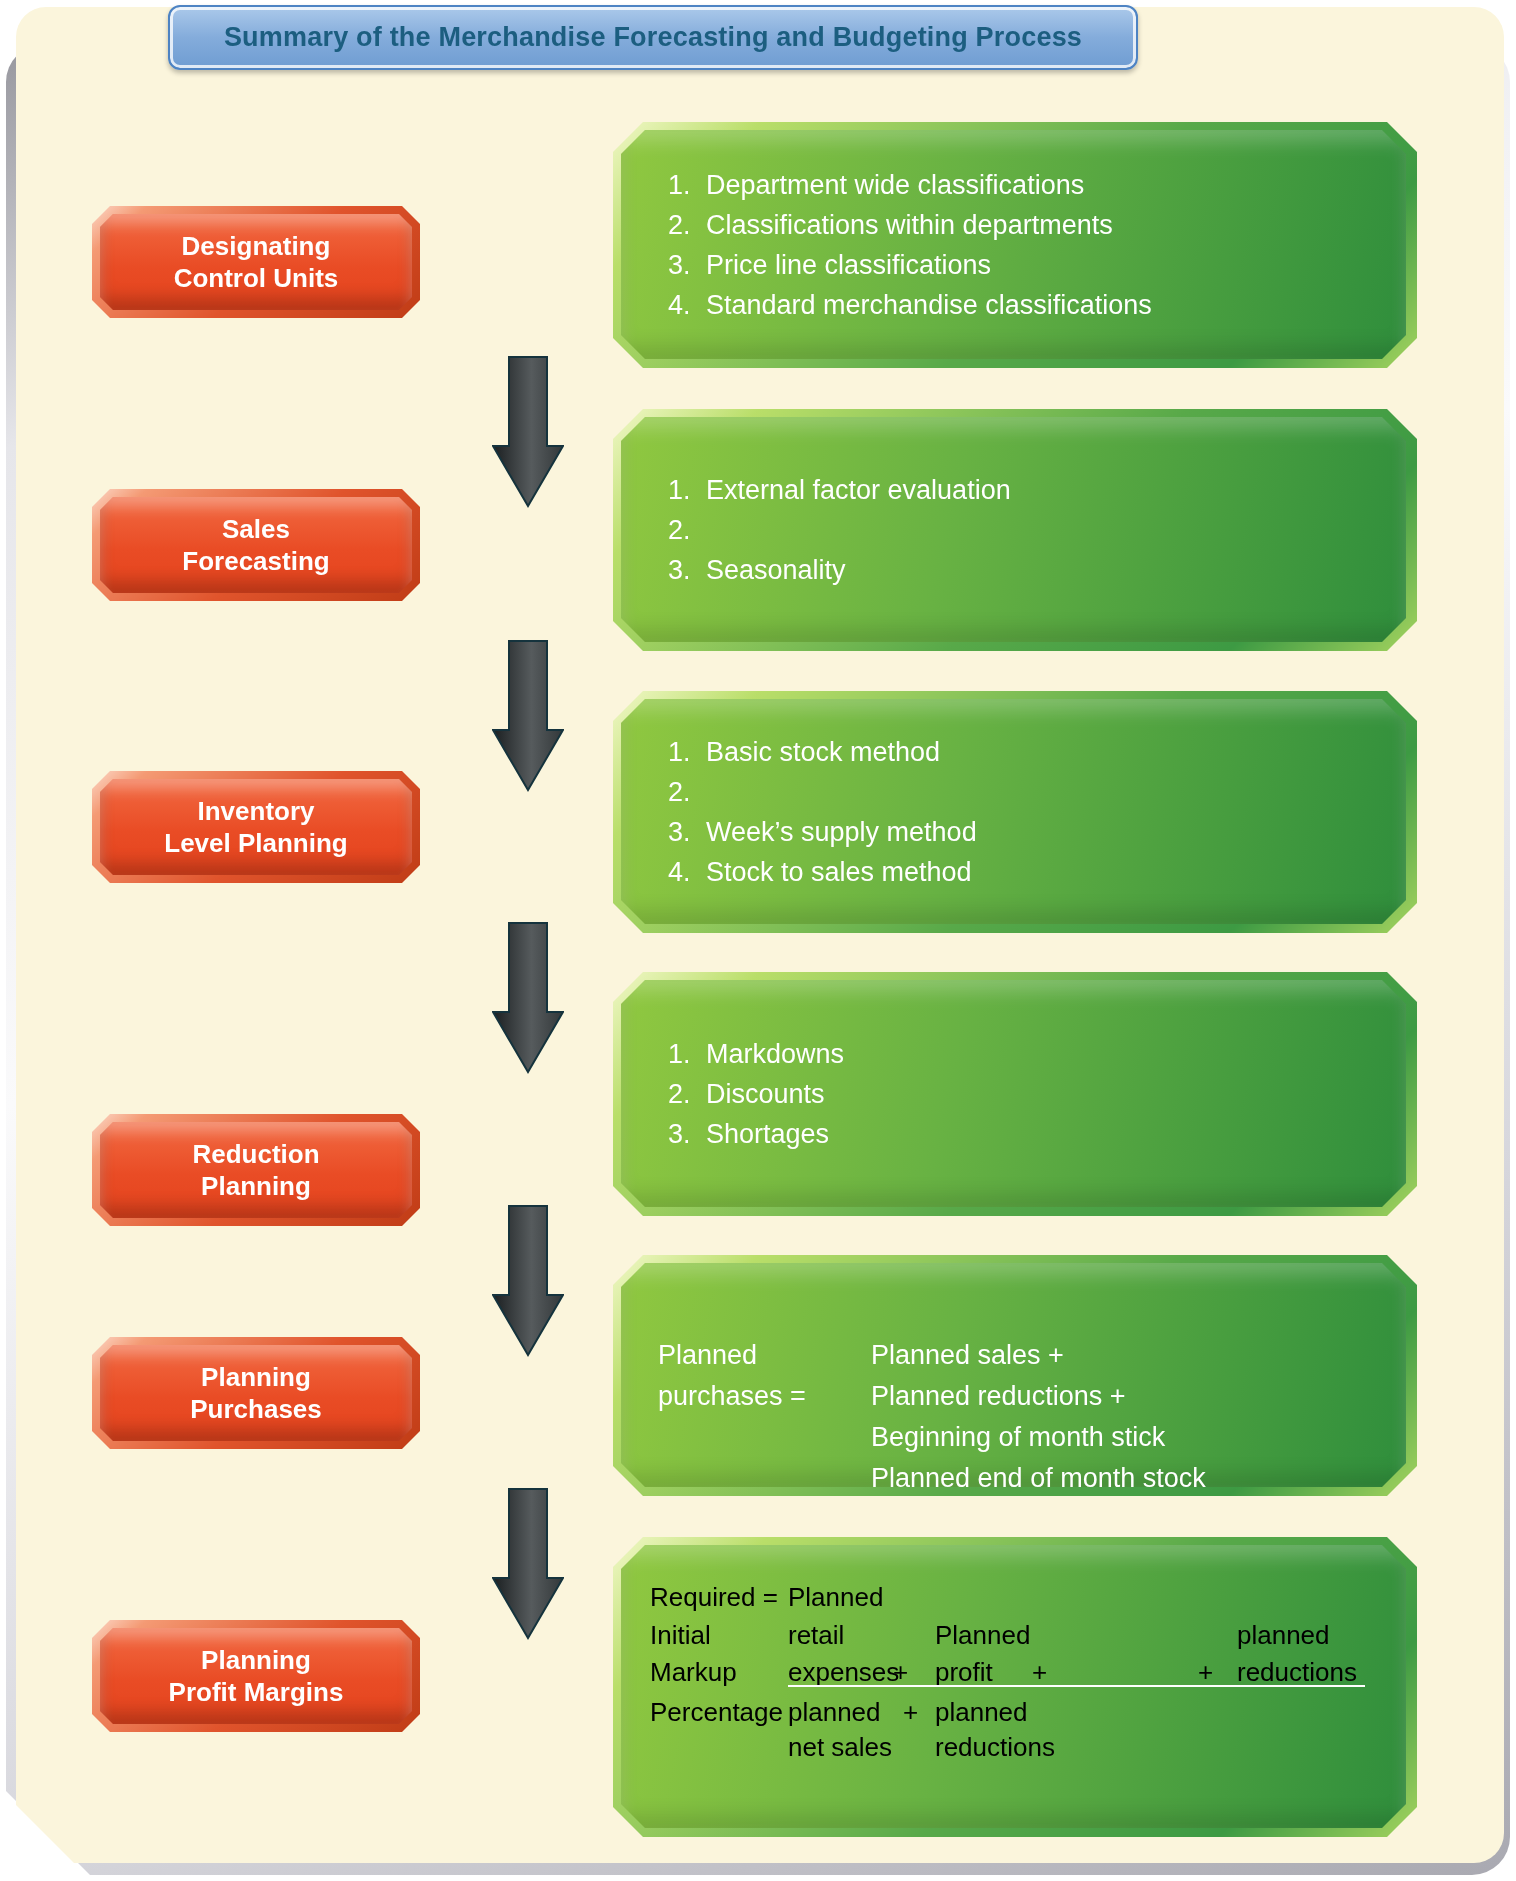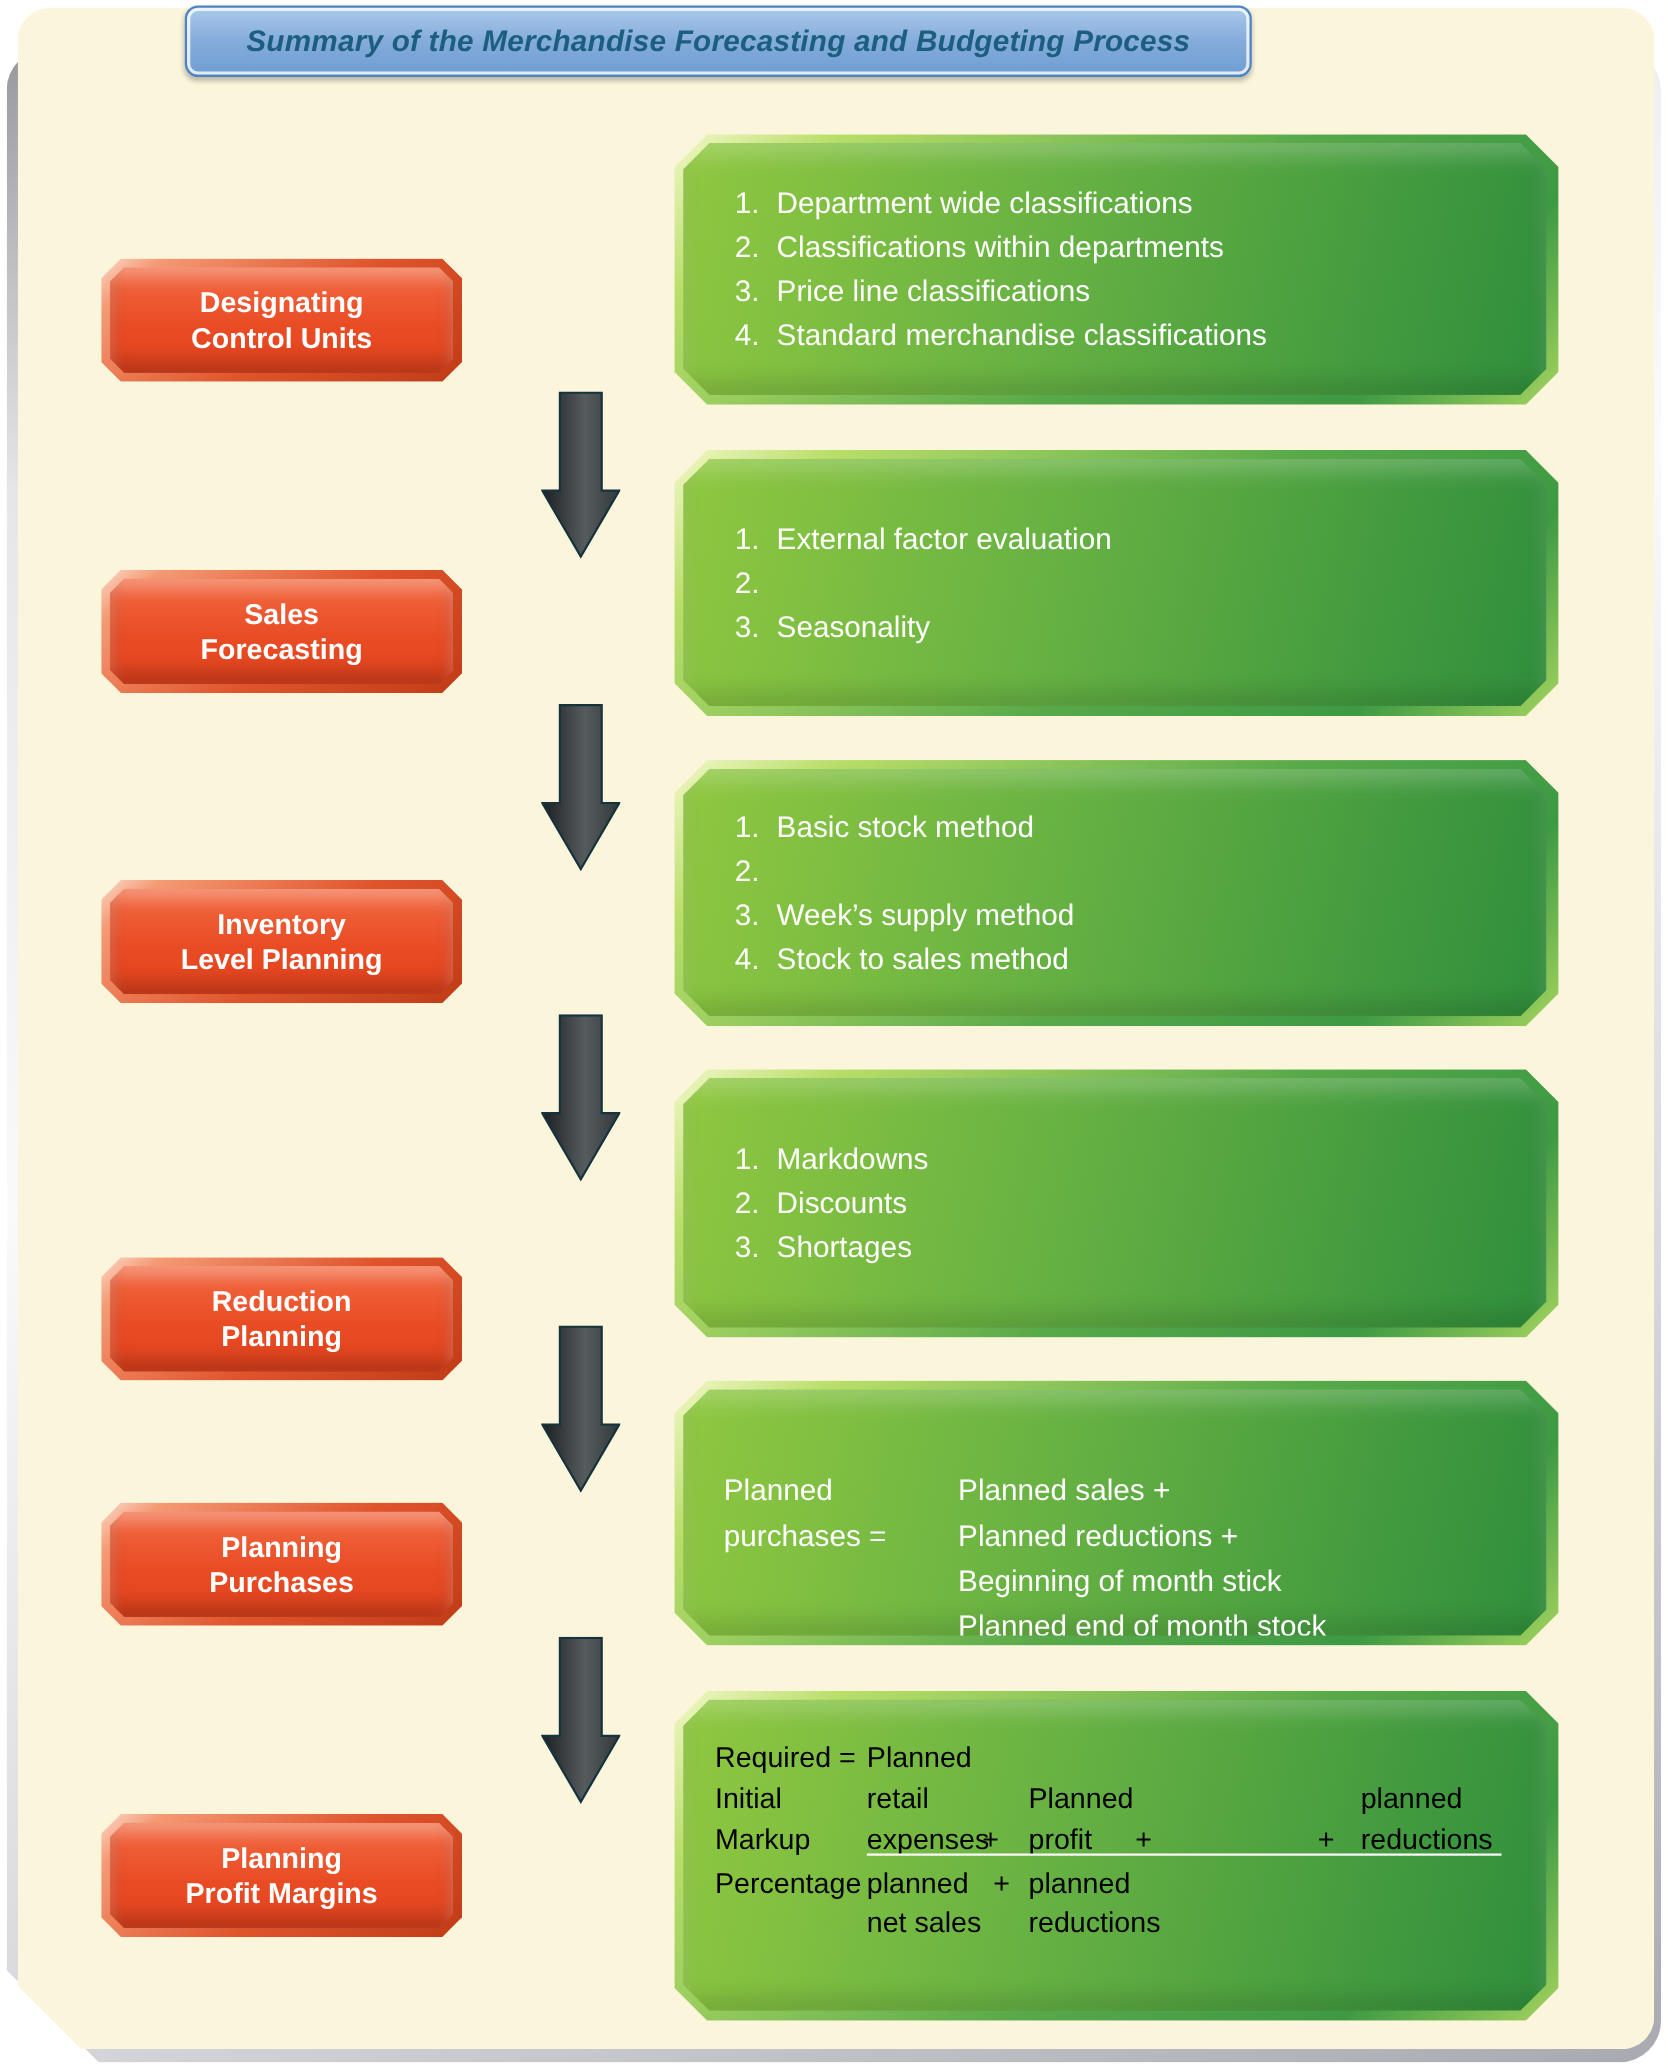--- a/index.html
+++ b/index.html
@@ -9,24 +9,24 @@
   .frame{position:absolute;left:6px;top:44px;right:6px;bottom:6px;border-radius:38px;
          background:linear-gradient(155deg,#97979e 0%,#e6e6ea 16%,#fafafb 42%,#d6d6dc 72%,#a9a9b1 100%);
          clip-path:polygon(0 0,100% 0,100% 100%,84px 100%,0 calc(100% - 84px));}
   .cream{position:absolute;left:16px;top:7px;right:12px;bottom:18px;background:#FBF5DC;border-radius:30px;
          clip-path:polygon(0 0,100% 0,100% 100%,58px 100%,0 calc(100% - 58px));}
   
   .title{position:absolute;left:168px;top:5px;width:966px;height:61px;border-radius:12px;
          background:linear-gradient(180deg,#abc9ea 0%,#84acdb 50%,#6f9dd2 100%);
          border:2px solid #4d83c3;box-shadow:inset 0 0 0 3px rgba(255,255,255,.78),0 3px 5px rgba(0,0,0,.25);
          display:flex;align-items:center;justify-content:center;
-         color:#1c5e80;font-size:27px;font-weight:bold;letter-spacing:.2px;font-style:italic;}
+         color:#1c5e80;font-size:27px;font-weight:bold;letter-spacing:.2px;}
   
   .oct-s{clip-path:polygon(18px 0,calc(100% - 18px) 0,100% 18px,100% calc(100% - 18px),
-         calc(100% - 18px) 100%,18px 100%,0 calc(100% - 18px),0 18px);margin-top:29px;}
+         calc(100% - 18px) 100%,18px 100%,0 calc(100% - 18px),0 18px);}
   .oct-si{clip-path:polygon(13px 0,calc(100% - 13px) 0,100% 13px,100% calc(100% - 13px),
          calc(100% - 13px) 100%,13px 100%,0 calc(100% - 13px),0 13px);}
   .step{position:absolute;left:92px;width:328px;height:112px;
         background:linear-gradient(140deg,#fcd9c8 0%,#f49a74 12%,#e0542c 55%,#c03c16 100%);
         filter:drop-shadow(0 3px 3px rgba(0,0,0,.18));}
   .step-face{position:absolute;inset:8px;
         background:linear-gradient(180deg,#f26a42 0%,#e94c25 55%,#e4431d 100%);
         box-shadow:inset 0 10px 14px rgba(255,255,255,.30),inset 0 -12px 16px rgba(0,0,0,.20);
         display:flex;flex-direction:column;align-items:center;justify-content:center;
         color:#ffffff;font-weight:bold;font-size:26px;line-height:32px;text-align:center;}

